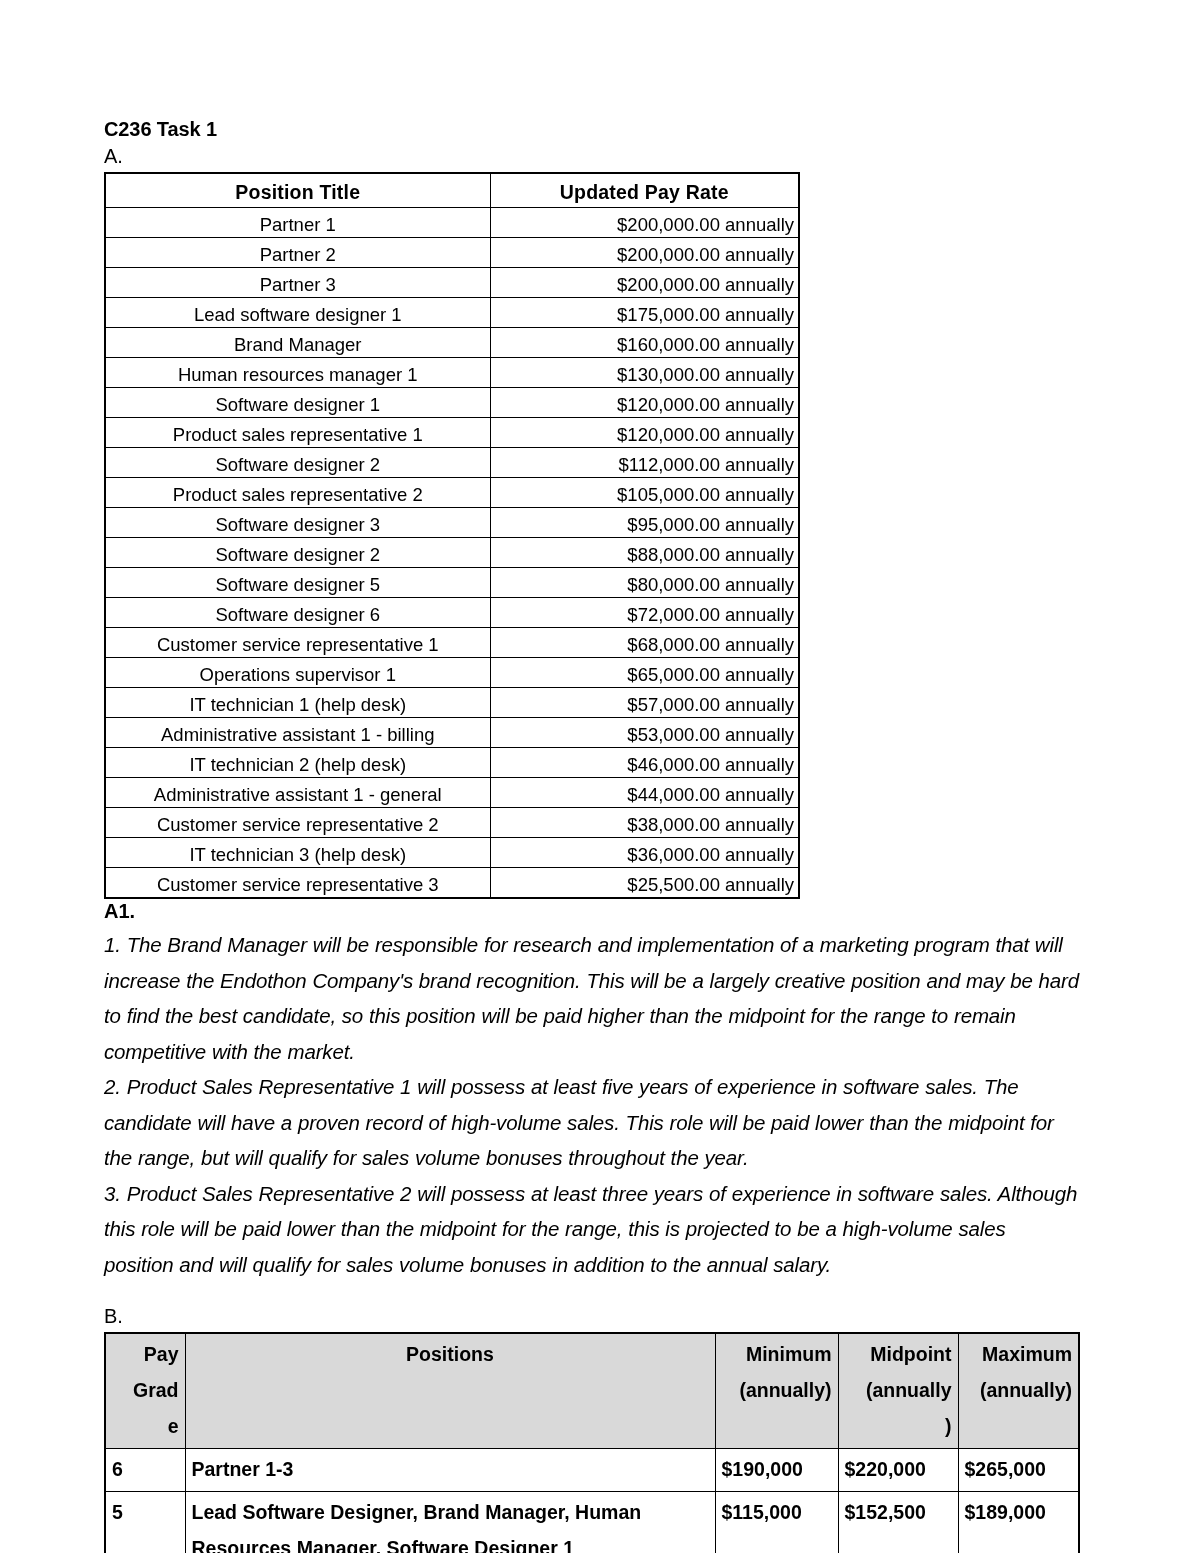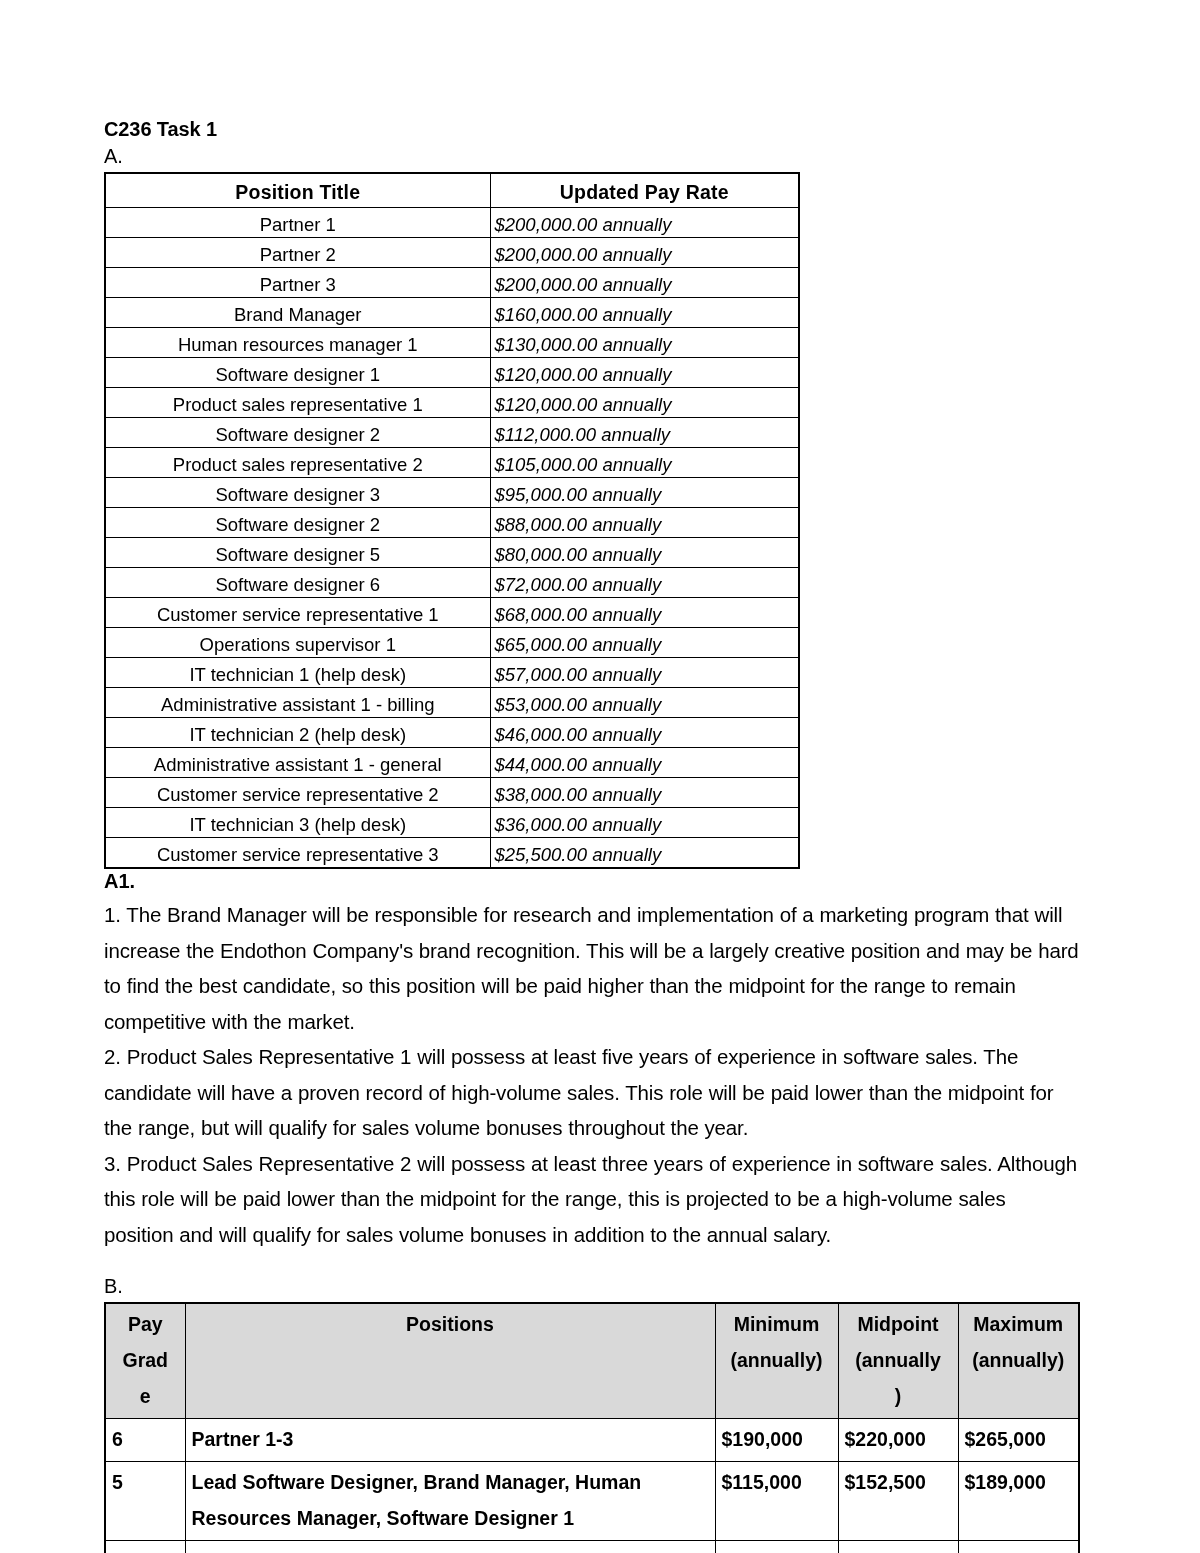--- a/index.html
+++ b/index.html
@@ -75,34 +75,34 @@
     text-align: center;
     font-weight: bold;
     font-size: 19.5px;
     letter-spacing: 0.2px;
     height: 26px;
   }
   table.table-a td.pos {
     text-align: center;
   }
   table.table-a td.pay {
-    text-align: left;
-    font-style: italic;
+    text-align: right;
   }
   .col-a-1 { width: 385px; }
   .col-a-2 { width: 309px; }
 
   
   .para {
     font-size: 20.5px;
     line-height: 35.5px;
     margin: 0;
     text-align: left;
     letter-spacing: -0.15px;
     word-spacing: 0.3px;
+    font-style: italic;
   }
 
   .spacer-b {
     height: 22px;
   }
 
   
   table.table-b {
     width: 974px;
     border: 2.5px solid #000;
@@ -112,21 +112,21 @@
   table.table-b td {
     border: 1.5px solid #000;
     font-size: 19.5px;
     line-height: 36px;
     vertical-align: top;
     padding: 2px 6px 4px 6px;
     font-weight: bold;
   }
   table.table-b thead th {
     background: #d9d9d9;
-    text-align: center;
+    text-align: right;
     vertical-align: top;
   }
   table.table-b thead th.hdr-positions {
     text-align: center;
   }
   table.table-b tbody td {
     background: #ffffff;
     text-align: left;
   }
   .col-b-1 { width: 80px; }
@@ -165,20 +165,24 @@
             <td class="pos">Partner 1</td>
             <td class="pay">$200,000.00 annually</td>
           </tr>
           <tr>
             <td class="pos">Partner 2</td>
             <td class="pay">$200,000.00 annually</td>
           </tr>
           <tr>
             <td class="pos">Partner 3</td>
             <td class="pay">$200,000.00 annually</td>
+          </tr>
+          <tr>
+            <td class="pos">Lead software designer 1</td>
+            <td class="pay">$175,000.00 annually</td>
           </tr>
           <tr>
             <td class="pos">Brand Manager</td>
             <td class="pay">$160,000.00 annually</td>
           </tr>
           <tr>
             <td class="pos">Human resources manager 1</td>
             <td class="pay">$130,000.00 annually</td>
           </tr>
           <tr>

